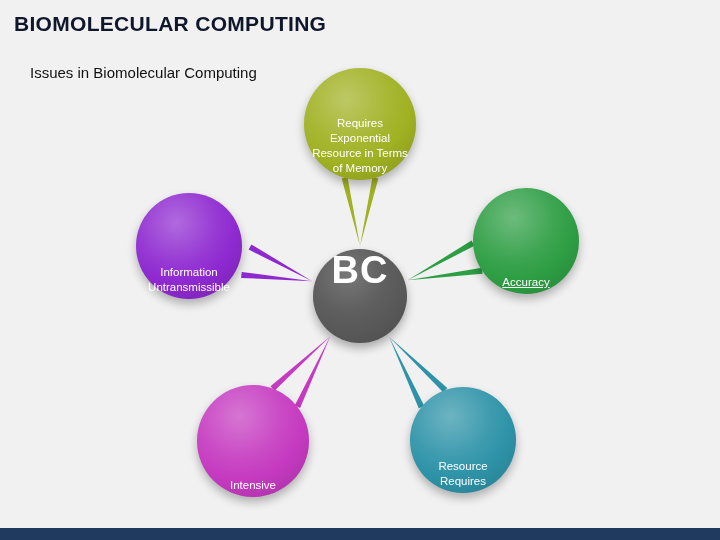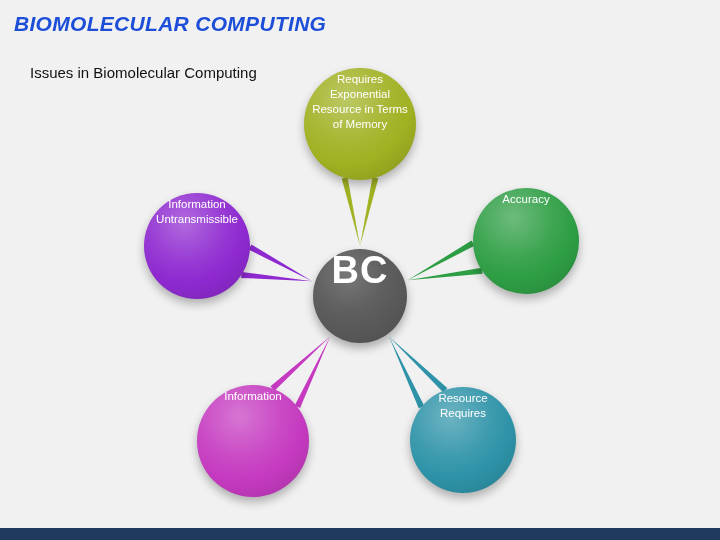--- a/index.html
+++ b/index.html
@@ -38,42 +38,42 @@
     position: absolute;
     left: 0; top: 0;
     width: 720px; height: 540px;
     pointer-events: none;
   }
 
   .node {
     position: absolute;
     border-radius: 50%;
     display: flex;
-    align-items: flex-start;
+    align-items: flex-end;
     justify-content: center;
     text-align: center;
     color: #ffffff;
     box-shadow: 0 5px 10px rgba(0,0,0,0.28);
     background-image: radial-gradient(circle at 38% 28%,
       rgba(255,255,255,0.30) 0%,
       rgba(255,255,255,0.08) 40%,
       rgba(0,0,0,0.00) 60%,
       rgba(0,0,0,0.18) 100%);
   }
 
   .node .node-label {
     font-size: 11.5px;
     line-height: 1.3;
     padding: 4px;
     font-weight: normal;
   }
 
   .node-memory          { left: 304px; top:  68px; width: 112px; height: 112px; }
   .node-accuracy        { left: 473px; top: 188px; width: 106px; height: 106px; }
-  .node-information     { left: 144px; top: 193px; width: 106px; height: 106px; }
+  .node-information     { left: 136px; top: 193px; width: 106px; height: 106px; }
   .node-hydrolysis      { left: 197px; top: 385px; width: 112px; height: 112px; }
   .node-resource        { left: 410px; top: 387px; width: 106px; height: 106px; }
 
   .center-circle {
     position: absolute;
     left: 313px; top: 249px;
     width: 94px; height: 94px;
     border-radius: 50%;
     display: flex;
     align-items: flex-start;
@@ -95,21 +95,21 @@
     left: 0; bottom: 0;
     width: 100%;
     height: 12px;
   }
 </style>
 </head>
 <body>
 
 <div class="slide" style="background-color: rgb(241, 241, 242);">
 
-  <h1 class="slide-title" style="color: #1d4ed8; font-style: italic;">BIOMOLECULAR COMPUTING</h1>
+  <h1 class="slide-title" style="color: #0f172a;">BIOMOLECULAR COMPUTING</h1>
   <h2 class="slide-subtitle">Issues in Biomolecular Computing</h2>
 
   <svg class="connector-svg" viewBox="0 0 720 540" xmlns="http://www.w3.org/2000/svg">
 
     <polygon points="341.7,178.5 347.5,177.1 360,246" fill="#A0B122"></polygon>
     <polygon points="372.5,177.1 378.3,178.5 360,246" fill="#A0B122"></polygon>
 
     <polygon points="471.5,240.5 474.5,245.7 407.5,280.3" fill="#2E9E44"></polygon>
     <polygon points="481.8,267.8 482.6,273.8 407.5,280.3" fill="#2E9E44"></polygon>
 
@@ -120,30 +120,30 @@
     <polygon points="274.5,390.7 270.5,386.3 330.3,336.2" fill="#C53AC0"></polygon>
 
     <polygon points="447.3,387.9 443.1,392.3 389.1,336.7" fill="#2E93A8"></polygon>
     <polygon points="424.2,405.8 418.8,408.4 389.1,336.7" fill="#2E93A8"></polygon>
   </svg>
 
   <div class="node node-memory" style="background-color: rgb(160, 177, 34);">
     <span class="node-label">Requires Exponential Resource in Terms of Memory</span>
   </div>
 
-  <div class="node node-accuracy" style="background-color: rgb(46, 158, 68);">
+  <div class="node node-accuracy" style="background-color: rgb(46, 158, 68); text-decoration: underline;">
     <span class="node-label">Accuracy</span>
   </div>
 
   <div class="node node-information" style="background-color: rgb(142, 41, 208);">
     <span class="node-label">Information Untransmissible</span>
   </div>
 
   <div class="node node-hydrolysis" style="background-color: rgb(197, 58, 192);">
-    <span class="node-label">Information</span>
+    <span class="node-label">Intensive</span>
   </div>
 
   <div class="node node-resource" style="background-color: rgb(46, 147, 168);">
     <span class="node-label">Resource Requires</span>
   </div>
 
   <div class="center-circle" style="background-color: rgb(89, 89, 89);">
     <span>BC</span>
   </div>
 

